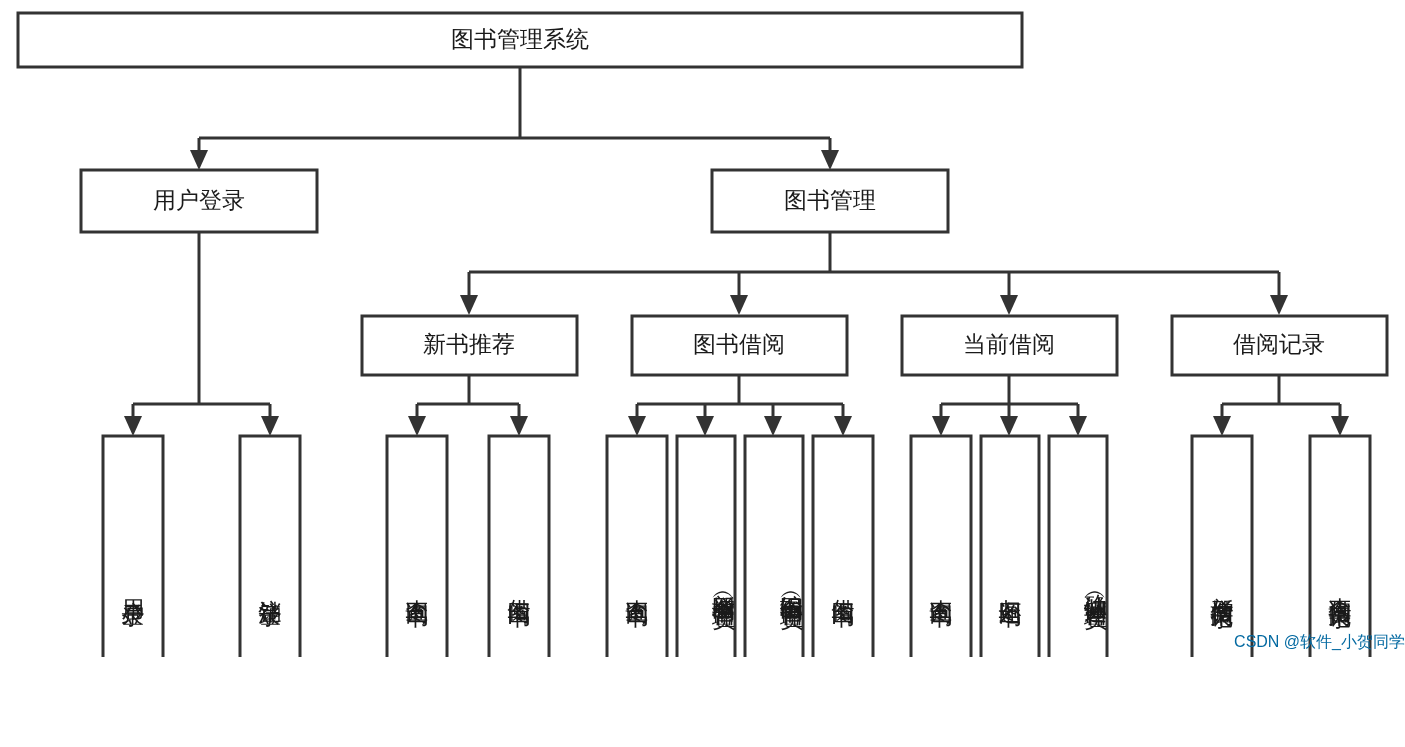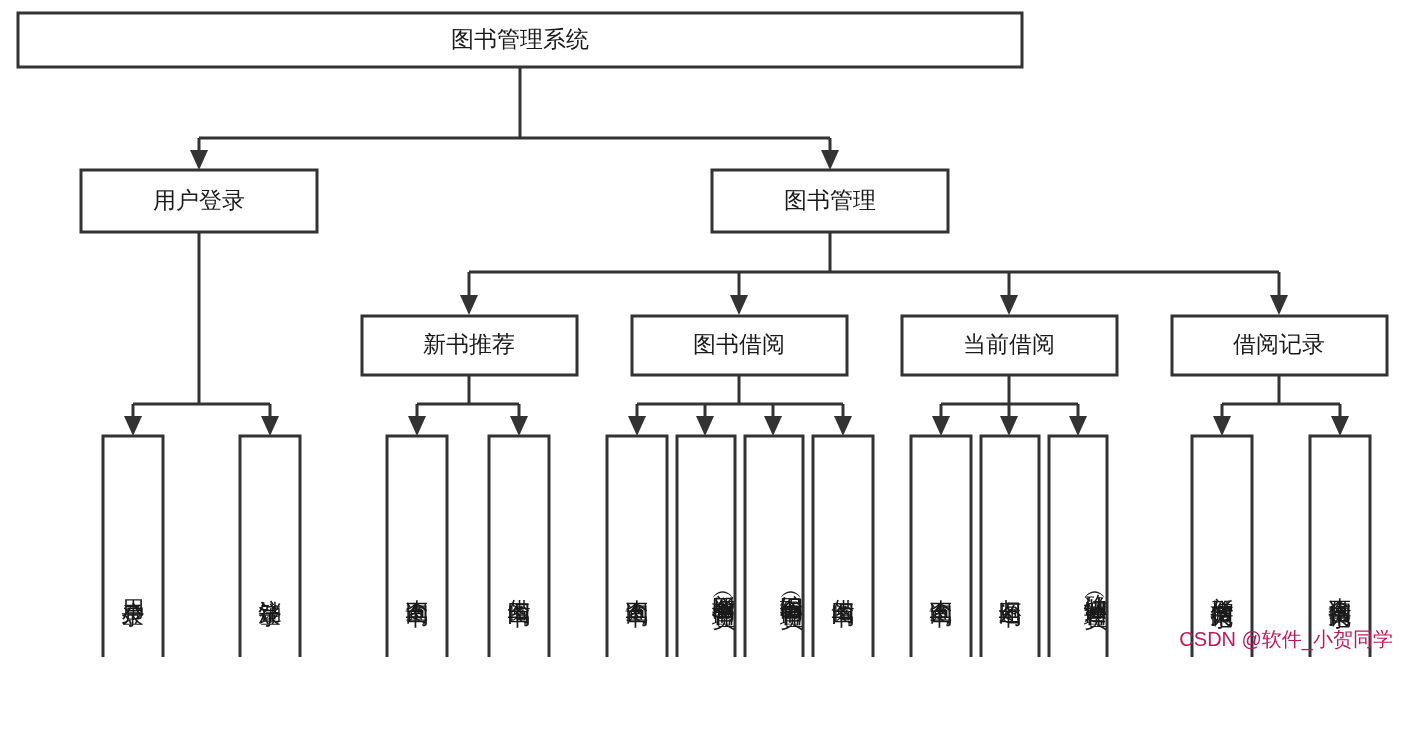--- a/index.html
+++ b/index.html
@@ -56,25 +56,25 @@
     writing-mode: vertical-rl;
     text-orientation: upright;
     letter-spacing: 2px;
     line-height: 1;
     white-space: nowrap;
     pointer-events: none;
     user-select: none;
   }
   .watermark {
     position: absolute;
-    right: 12px;
+    right: 0;
     bottom: 4px;
     font-family: "Liberation Sans", "DejaVu Sans", sans-serif;
-    font-size: 20px;
-    color: #be185d;
+    font-size: 16px;
+    color: #0369a1;
     white-space: nowrap;
     user-select: none;
   }
 </style>
 </head>
 <body>
 
 <div id="diagram-root">
 
   <svg class="diagram-canvas" viewBox="0 0 1405 747" xmlns="http://www.w3.org/2000/svg">

